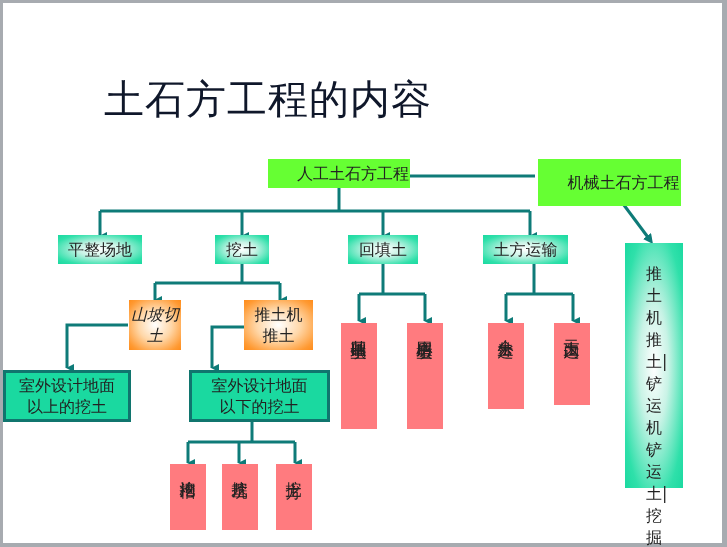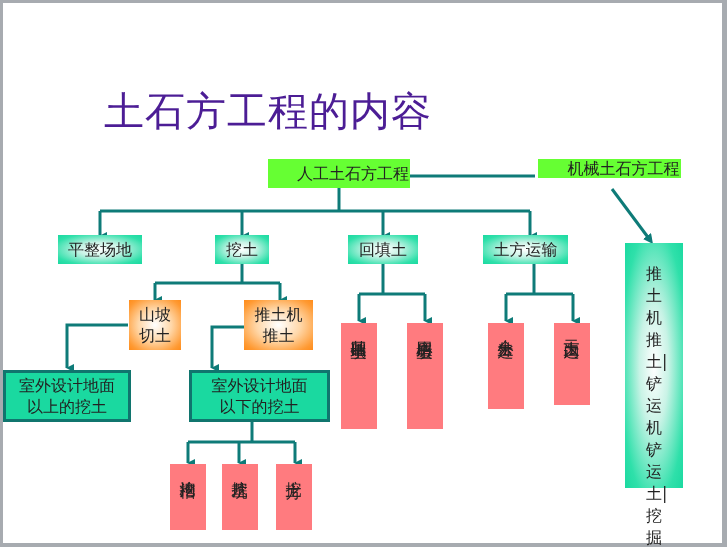--- a/index.html
+++ b/index.html
@@ -1,18 +1,18 @@
 <!DOCTYPE html>
 <html><head>
 <meta charset="utf-8">
 <style>
   html,body{margin:0;padding:0;}
   body{width:727px;height:547px;background:#a7abb0;position:relative;overflow:hidden;font-family:"DejaVu Serif","Liberation Serif",serif;}
   #slide{position:absolute;left:3px;top:3px;width:719px;height:540px;background:#fff;}
-  .title{position:absolute;left:104px;top:84px;font-size:40px;color:#4c1d95;letter-spacing:1px;white-space:nowrap;font-family:Liberation Sans, sans-serif;}
+  .title{position:absolute;left:104px;top:72px;font-size:40px;color:#0f172a;letter-spacing:1px;white-space:nowrap;font-family:Liberation Sans, sans-serif;}
   .box{position:absolute;box-sizing:border-box;display:flex;align-items:center;justify-content:center;text-align:center;color:#222;font-size:16px;line-height:21px;}
   .green{background:#66ff33;padding-left:28px;}
   .teal{background:radial-gradient(ellipse at center,#ffffff 0%,#c9f3e6 35%,#2fe0aa 80%,#1ad9a0 100%);}
   .teal-solid{background:#1ad9a0;border:3px solid #10756e;font-size:16px;line-height:21px;}
   .orange{background:radial-gradient(ellipse at center,#ffffff 0%,#ffd7a8 45%,#ff9a33 85%,#ff8c1a 100%);}
   .pink{background:#ff7b7f;align-items:flex-start;padding-top:4px;}
   .vert{writing-mode:vertical-rl;text-orientation:upright;letter-spacing:1px;}
   svg#lines{position:absolute;left:0;top:0;}
   .mech{align-items:flex-start;padding-top:4px;line-height:22px;font-size:16px;}
   .mech span{display:block;width:16px;word-break:break-all;margin:16px auto;text-align:left;}
@@ -67,39 +67,39 @@
     <polyline points="239,442 239,463" marker-end="url(#arr)"></polyline>
     <polyline points="295,442 295,463" marker-end="url(#arr)"></polyline>
   </g>
 </svg>
 
 <div class="title">土石方工程的内容</div>
 
 <div class="box green" style="left:268px;top:159px;width:142px;height:29px;">
     <span>人工土石方工程</span>
   </div>
-<div class="box green" style="left:538px;top:159px;width:143px;height:19px;">
+<div class="box green" style="left:538px;top:159px;width:143px;height:47px;">
     <span>机械土石方工程</span>
   </div>
 
 <div class="box teal" style="left:58px;top:235px;width:84px;height:29px;">
     <span>平整场地</span>
   </div>
 <div class="box teal" style="left:215px;top:235px;width:54px;height:29px;">
     <span>挖土</span>
   </div>
 <div class="box teal" style="left:348px;top:235px;width:70px;height:29px;">
     <span>回填土</span>
   </div>
 <div class="box teal" style="left:483px;top:235px;width:85px;height:29px;">
     <span>土方运输</span>
   </div>
 
 <div class="box orange" style="left:129px;top:300px;width:52px;height:50px;">
-    <span style="display:block;width:40px;word-break:break-all;">山坡切土</span>
+    <span style="display:block;width:48px;word-break:break-all;font-style:italic;">山坡切土</span>
   </div>
 <div class="box orange" style="left:244px;top:300px;width:69px;height:50px;">
     <span style="display:block;width:52px;word-break:break-all;">推土机推土</span>
   </div>
 
 <div class="box teal-solid" style="left:3px;top:370px;width:128px;height:52px;justify-content:center;">
     <span style="display:block;width:104px;word-break:break-all;">室外设计地面以上的挖土</span>
   </div>
 <div class="box teal-solid" style="left:189px;top:370px;width:141px;height:52px;">
     <span style="display:block;width:104px;word-break:break-all;">室外设计地面以下的挖土</span>

